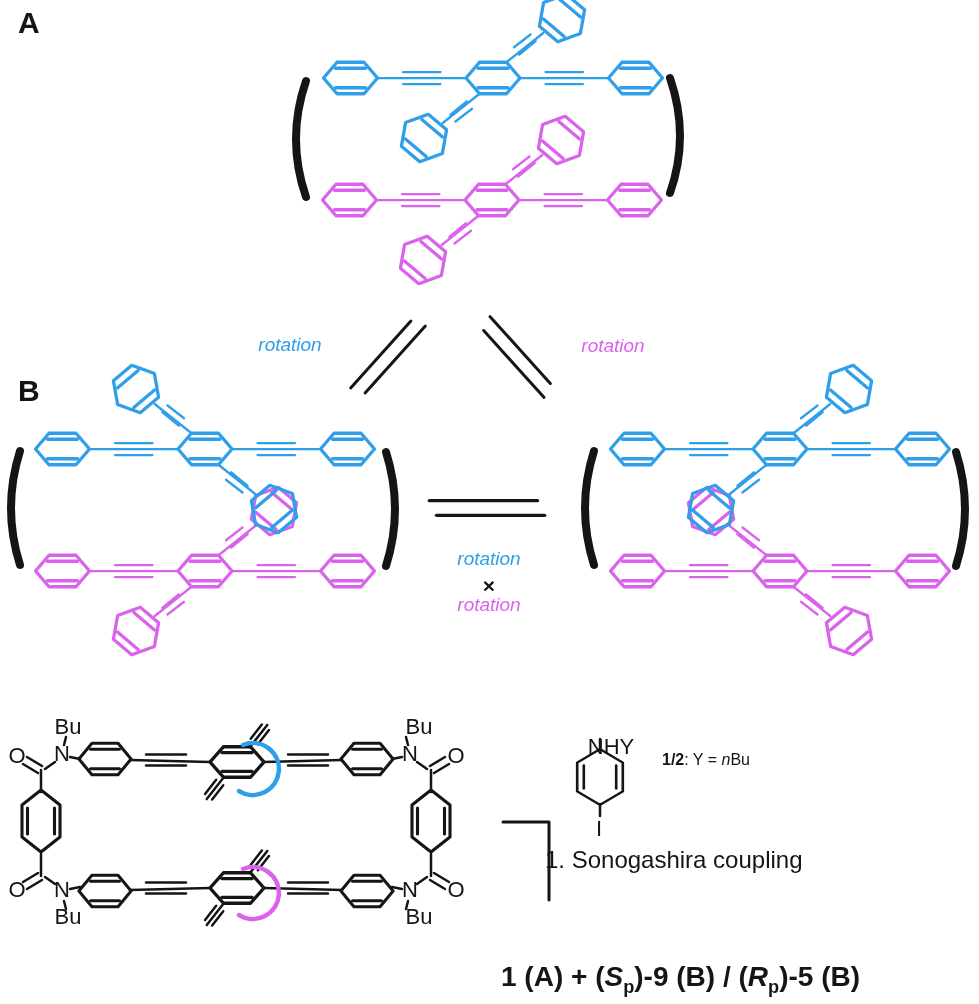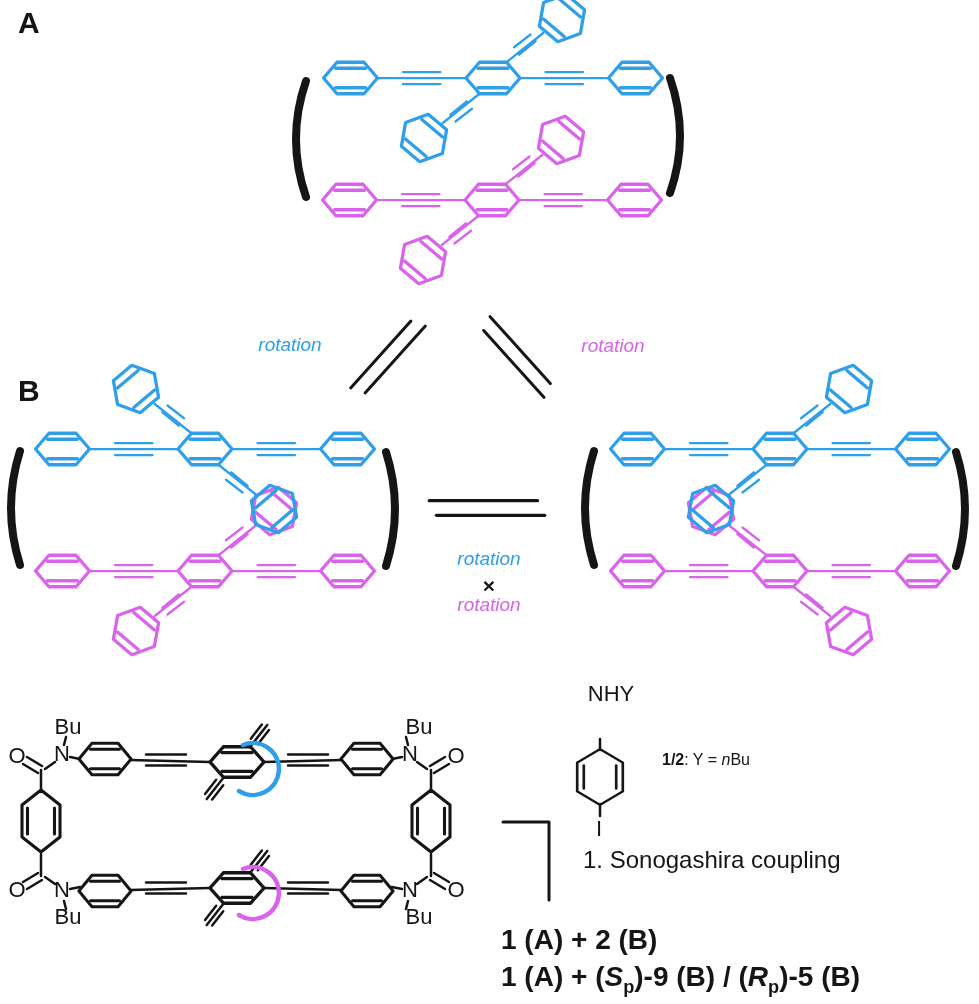--- a/index.html
+++ b/index.html
@@ -192,23 +192,22 @@
 <div class="txt atom ctr" style="left:419px;top:917px">Bu</div>
 <div class="txt atom ctr" style="left:62px;top:754px">N</div>
 <div class="txt atom ctr" style="left:410px;top:754px">N</div>
 <div class="txt atom ctr" style="left:62px;top:890px">N</div>
 <div class="txt atom ctr" style="left:410px;top:890px">N</div>
 <div class="txt atom ctr" style="left:17px;top:756px">O</div>
 <div class="txt atom ctr" style="left:456px;top:756px">O</div>
 <div class="txt atom ctr" style="left:17px;top:890px">O</div>
 <div class="txt atom ctr" style="left:456px;top:890px">O</div>
 
-<div class="txt atom ctr" style="left:611px;top:694px">NHY</div>
+<div class="txt atom ctr" style="left:611px;top:747px">NHY</div>
 <div class="txt atom ctr" style="left:599px;top:829px">I</div>
 
 <div class="txt legend-line" style="left:662px;top:752px"><span class="sg-b">1/2</span><span class="sg-r">: Y = </span><span class="sg-i">n</span><span class="sg-r">Bu</span></div>
 
-<div class="txt step-line" style="left:583px;top:848px">1. Sonogashira coupling</div>
-
-<div class="txt prod-line" style="left:501px;top:926px">1 (A) + 2 (B)</div>
+<div class="txt step-line" style="left:545px;top:848px">1. Sonogashira coupling</div>
+
 <div class="txt prod-line" style="left:501px;top:963px"><span class="sg-b">1 (A) + (</span><span class="sg-bi">S</span><span class="sg-bsub">p</span><span class="sg-b">)-9 (B) / (</span><span class="sg-bi">R</span><span class="sg-bsub">p</span><span class="sg-b">)-5 (B)</span></div>
 
 </div>
 
 </body></html>

